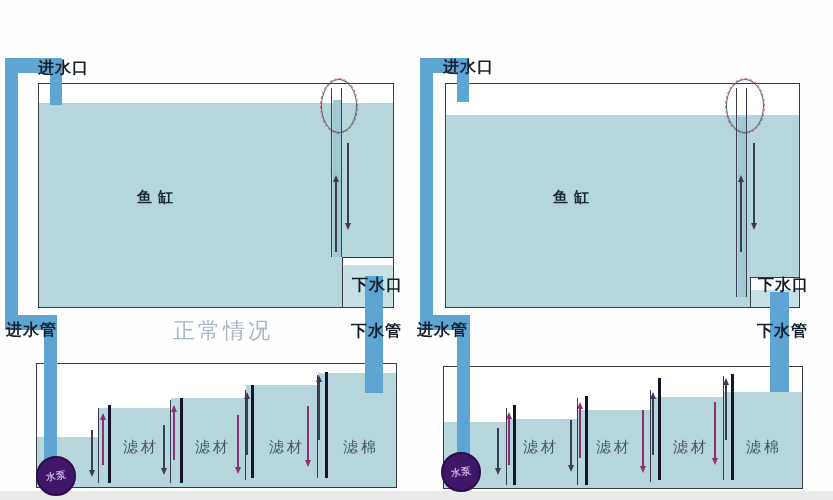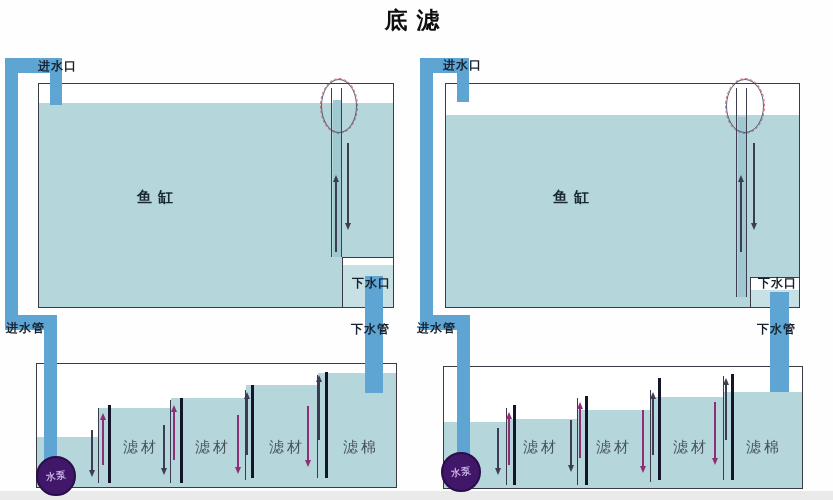--- a/index.html
+++ b/index.html
@@ -13,35 +13,34 @@
   .pipe{position:absolute;background:#5fa5d4;}
   .pipe-water{position:absolute;background:#a0c8d1;}
   .vline{position:absolute;width:1.3px;background:#3c3c52;}
   .plate{position:absolute;width:2.6px;background:#14142a;}
   .thin{position:absolute;width:1.2px;background:#3a3a4e;}
   .arrow-line{position:absolute;width:1.3px;}
   .arrow-head{position:absolute;width:0;height:0;border-left:3.5px solid transparent;border-right:3.5px solid transparent;}
   .ell-dark{position:absolute;border:1.2px solid rgba(70,70,100,.85);border-radius:50%;box-sizing:border-box;}
   .ell-red{position:absolute;border:1.6px dashed rgba(198,62,76,.72);border-radius:50%;box-sizing:border-box;}
   .outlet-box{position:absolute;background:#fff;border:1.2px solid #3b3b46;box-sizing:border-box;}
-  .small-label{position:absolute;font-size:12px;font-weight:bold;color:#16202c;letter-spacing:1px;white-space:nowrap;}
+  .small-label{position:absolute;font-size:16px;font-weight:bold;color:#16202c;letter-spacing:1px;white-space:nowrap;}
   .tank-label{position:absolute;font-size:15px;font-weight:bold;color:#182830;letter-spacing:6px;white-space:nowrap;}
   .comp-label{position:absolute;font-size:15px;color:#49545f;letter-spacing:3px;text-align:center;white-space:nowrap;}
   .caption{position:absolute;font-size:22px;color:#a9b6c1;letter-spacing:3px;white-space:nowrap;}
   .sump{position:absolute;background:#fff;border:1.4px solid #3b3b46;box-sizing:border-box;}
   .pump{position:absolute;border-radius:50%;background:#41176a;border:2px solid #2a0d49;box-sizing:border-box;
         display:flex;align-items:center;justify-content:center;}
   .pump-label{font-size:9.5px;color:#c9b3e5;letter-spacing:1px;transform:rotate(-8deg);font-weight:bold;}
   .bottom-strip{position:absolute;background:#eaeaea;}
 </style>
 </head>
 <body>
 
 <div id="stage">
-  <div class="page-title">底滤</div>
   <div class="bottom-strip" style="left:0;top:491px;width:833px;height:9px;"></div>
 <div class="tank" style="left: 38px; top: 83px; width: 356px; height: 225px;"></div>
     <div class="water" style="left: 39.4px; top: 103px; width: 353.2px; height: 203.6px;"></div>
     <div class="sump" style="left: 36px; top: 363px; width: 361px; height: 125px;"></div>
     <div class="water" style="left: 37px; top: 437px; width: 62px; height: 49.6px;"></div>
     <div class="water" style="left: 99px; top: 408px; width: 72px; height: 78.6px;"></div>
     <div class="water" style="left: 171px; top: 398px; width: 75px; height: 88.6px;"></div>
     <div class="water" style="left: 246px; top: 385px; width: 72px; height: 101.6px;"></div>
     <div class="water" style="left: 318px; top: 373px; width: 78px; height: 113.6px;"></div>
     <div class="outlet-box" style="left: 342px; top: 257px; width: 52px; height: 51px;"></div>
@@ -90,20 +89,21 @@
     </div>
     <div class="tank-label" style="left: 137px; top: 188px;">鱼缸</div>
     <div class="small-label" style="left: 38px; top: 58px;">进水口</div>
     <div class="small-label" style="left: 6px; top: 320px;">进水管</div>
     <div class="small-label" style="left: 352px; top: 275px;">下水口</div>
     <div class="small-label" style="left: 351px; top: 321px;">下水管</div>
     <div class="comp-label" style="left: 116px; top: 438px; width: 50px;">滤材</div>
     <div class="comp-label" style="left: 188px; top: 438px; width: 50px;">滤材</div>
     <div class="comp-label" style="left: 262px; top: 438px; width: 50px;">滤材</div>
     <div class="comp-label" style="left: 336px; top: 438px; width: 50px;">滤棉</div>
+    <div class="caption" style="left: 173px; top: 316px;">正常情况</div>
     <div class="tank" style="left: 445px; top: 83px; width: 355px; height: 225px;"></div>
     <div class="water" style="left: 446.4px; top: 115px; width: 352.2px; height: 191.6px;"></div>
     <div class="sump" style="left: 443px; top: 366px; width: 360px; height: 123px;"></div>
     <div class="water" style="left: 444px; top: 422px; width: 63px; height: 65.6px;"></div>
     <div class="water" style="left: 507px; top: 419px; width: 71px; height: 68.6px;"></div>
     <div class="water" style="left: 578px; top: 410px; width: 73px; height: 77.6px;"></div>
     <div class="water" style="left: 651px; top: 397px; width: 73px; height: 90.6px;"></div>
     <div class="water" style="left: 724px; top: 392px; width: 78px; height: 95.6px;"></div>
     <div class="outlet-box" style="left: 750px; top: 277px; width: 50px; height: 31px;"></div>
     <div class="box-water" style="left: 751.2px; top: 290px; width: 47.6px; height: 16.8px;"></div>

